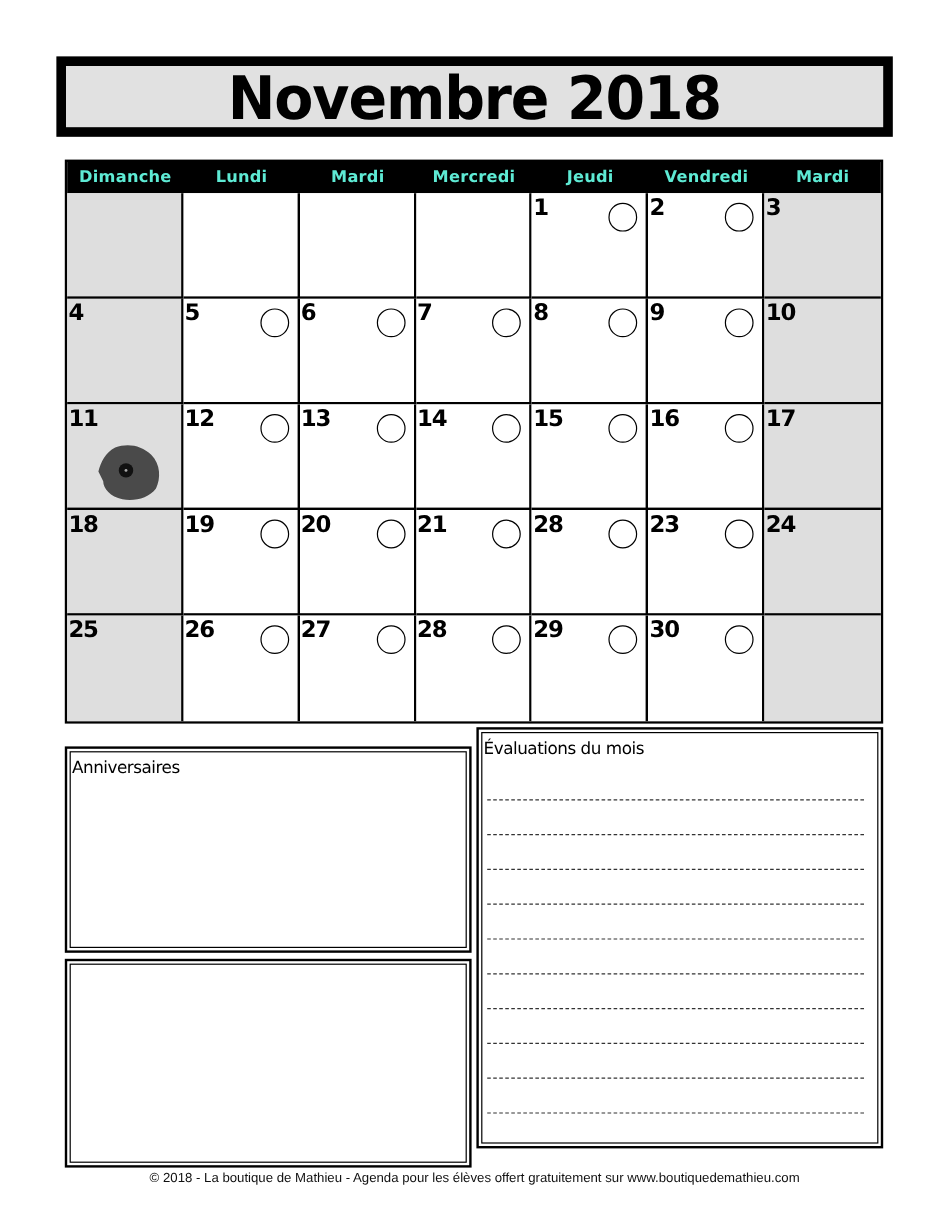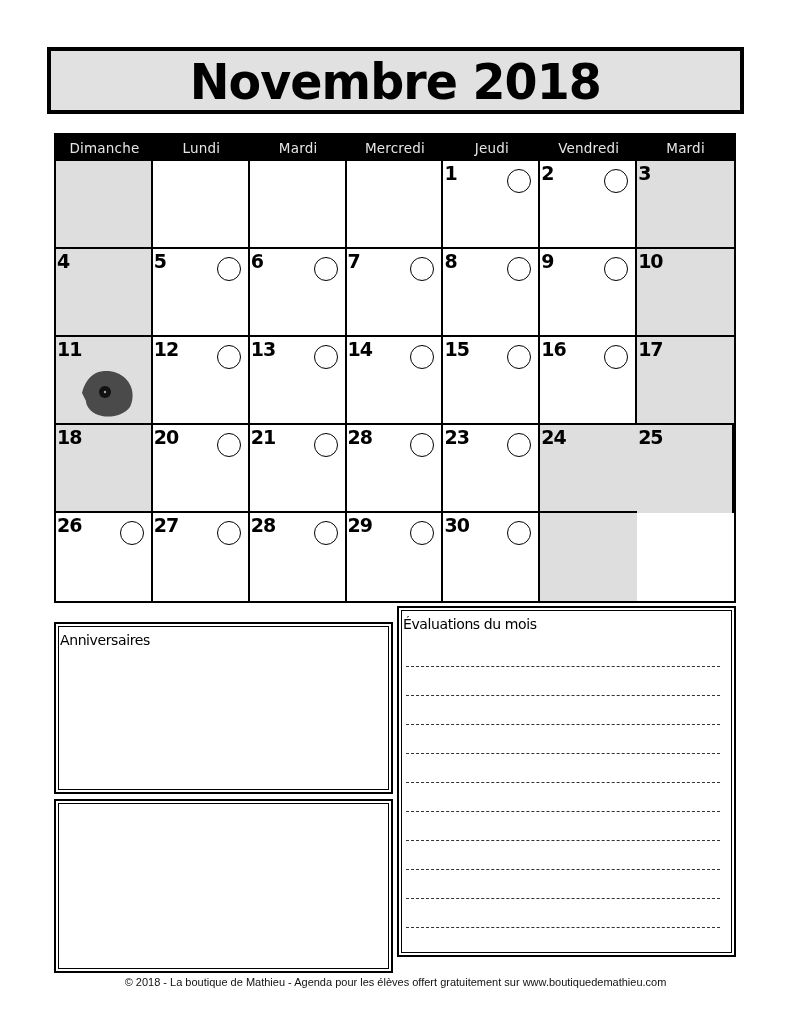--- a/index.html
+++ b/index.html
@@ -1,39 +1,39 @@
 <!DOCTYPE html>
 <html><head>
   <meta charset="utf-8">
   <style>
     * { box-sizing: border-box; margin: 0; padding: 0; }
     html, body { width: 791px; height: 1024px; background: #ffffff; overflow: hidden; }
     body { position: relative; font-family: "DejaVu Sans", sans-serif; color: #000; }
 
     .title-box {
       position: absolute; left: 47px; top: 47px; width: 697px; height: 67px;
-      background: #e1e1e1; border: 4px solid #000000;
+      background: #e1e1e1; border: 8px solid #000000;
       display: flex; align-items: center; justify-content: center;
     }
     .title-text {
       font-family: "DejaVu Sans", sans-serif; font-weight: bold;
       font-size: 50px; letter-spacing: -1px; line-height: 1; margin-top: 2px;
       transform: scaleX(0.95);
     }
 
     .calendar {
       position: absolute; left: 54px; top: 133px; width: 682px; height: 470px;
       border: 2px solid #000;
     }
     .cal-header {
       display: grid; grid-template-columns: repeat(7, 1fr);
       background: #000; height: 26px;
     }
     .cal-header div {
-      color: #e5e5e5; font-weight: normal; font-size: 13.5px;
+      color: #5eead4; font-weight: bold; font-size: 13.5px;
       display: flex; align-items: center; justify-content: center;
       letter-spacing: 0.2px;
     }
     .cal-grid {
       display: grid; grid-template-columns: repeat(7, 1fr);
       grid-template-rows: repeat(5, 1fr);
       height: calc(100% - 26px);
     }
     .cell {
       position: relative; border-right: 2px solid #000; border-bottom: 2px solid #000;
@@ -165,20 +165,24 @@
         <span class="day-num">16</span>
         <span class="circle"></span>
       </div>
       <div class="cell weekend col7">
         <span class="day-num">17</span>
       </div>
       <div class="cell weekend">
         <span class="day-num">18</span>
       </div>
       <div class="cell">
+        <span class="day-num">19</span>
+        <span class="circle"></span>
+      </div>
+      <div class="cell">
         <span class="day-num">20</span>
         <span class="circle"></span>
       </div>
       <div class="cell">
         <span class="day-num">21</span>
         <span class="circle"></span>
       </div>
       <div class="cell">
         <span class="day-num">28</span>
         <span class="circle"></span>

